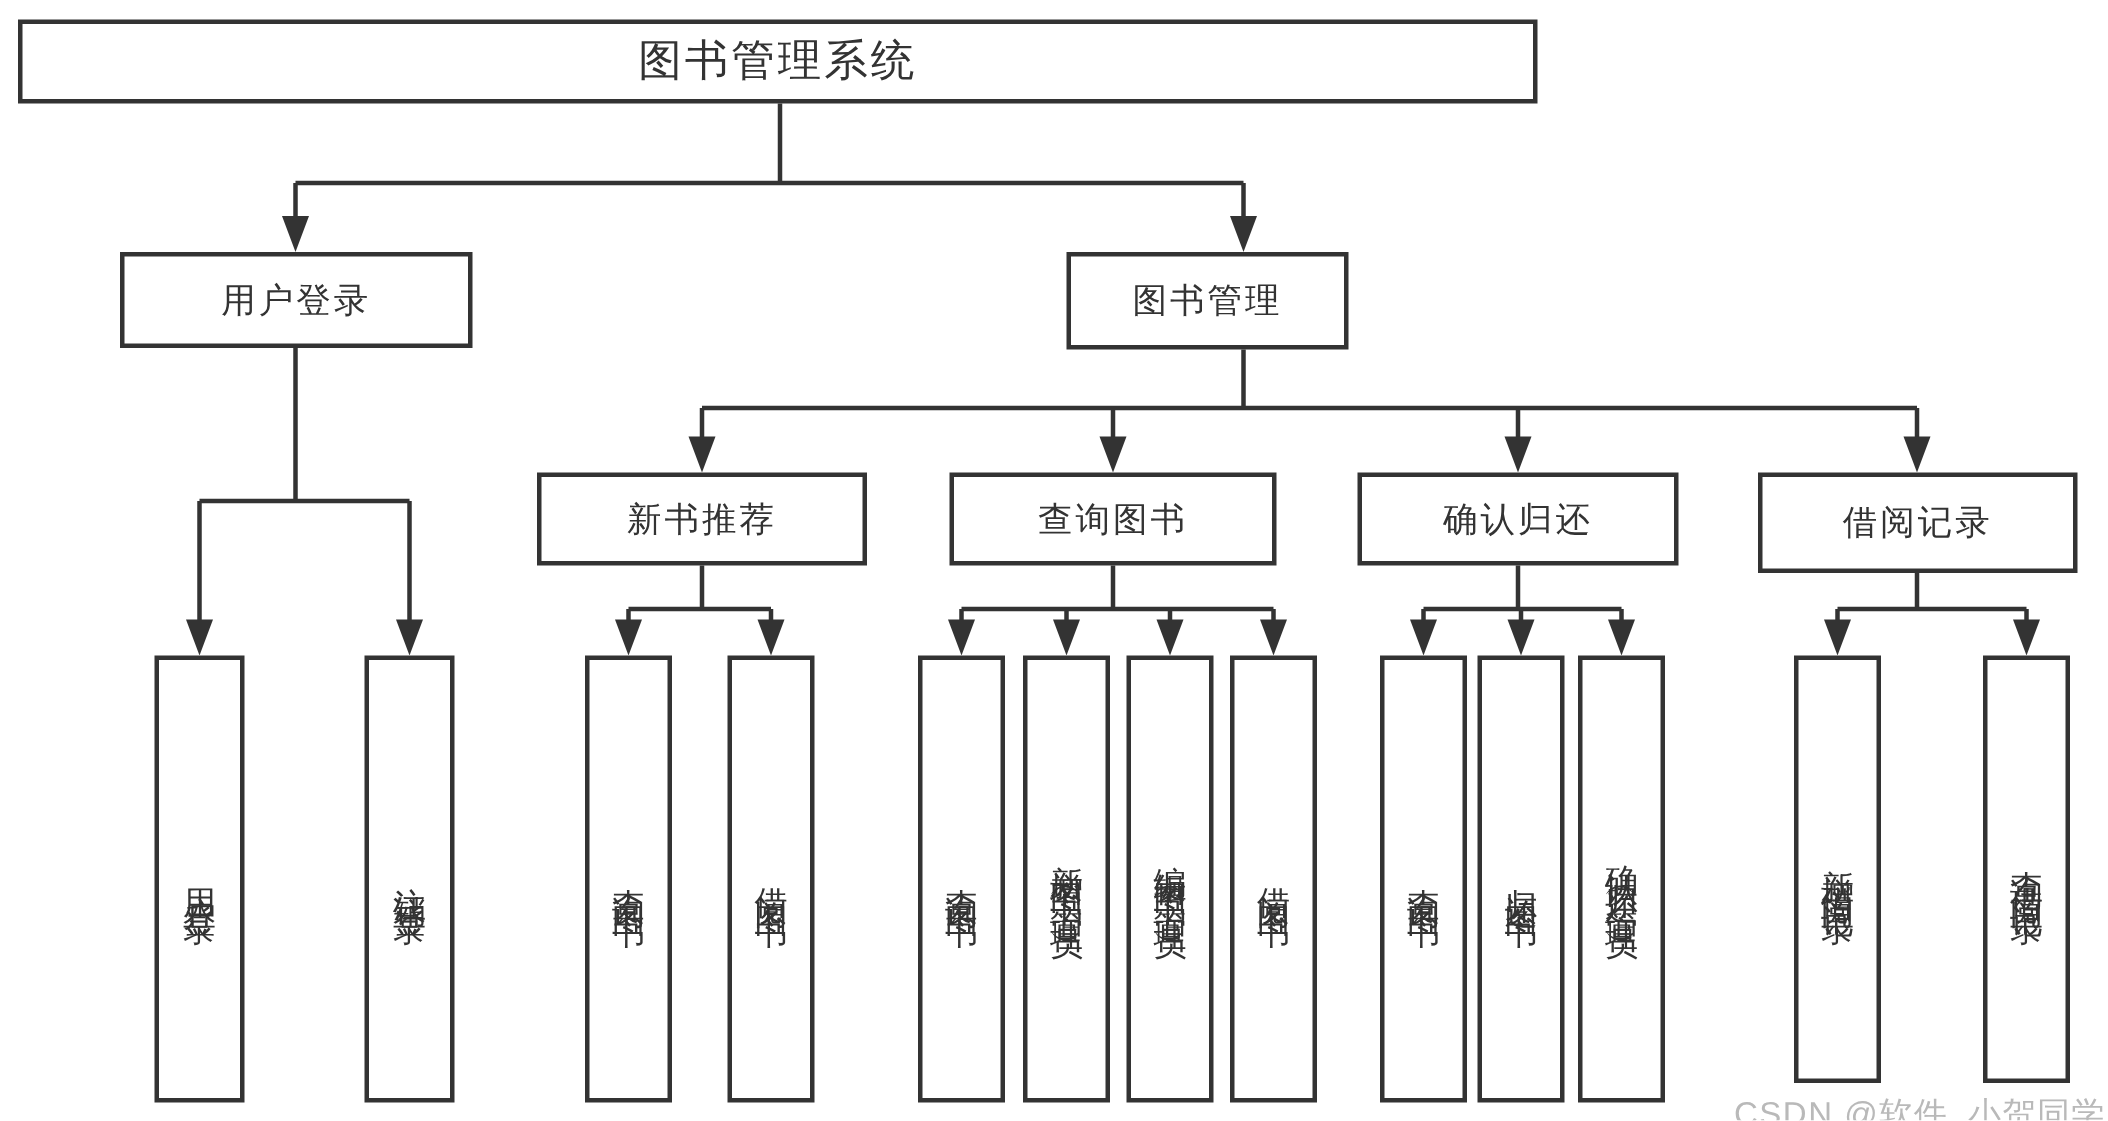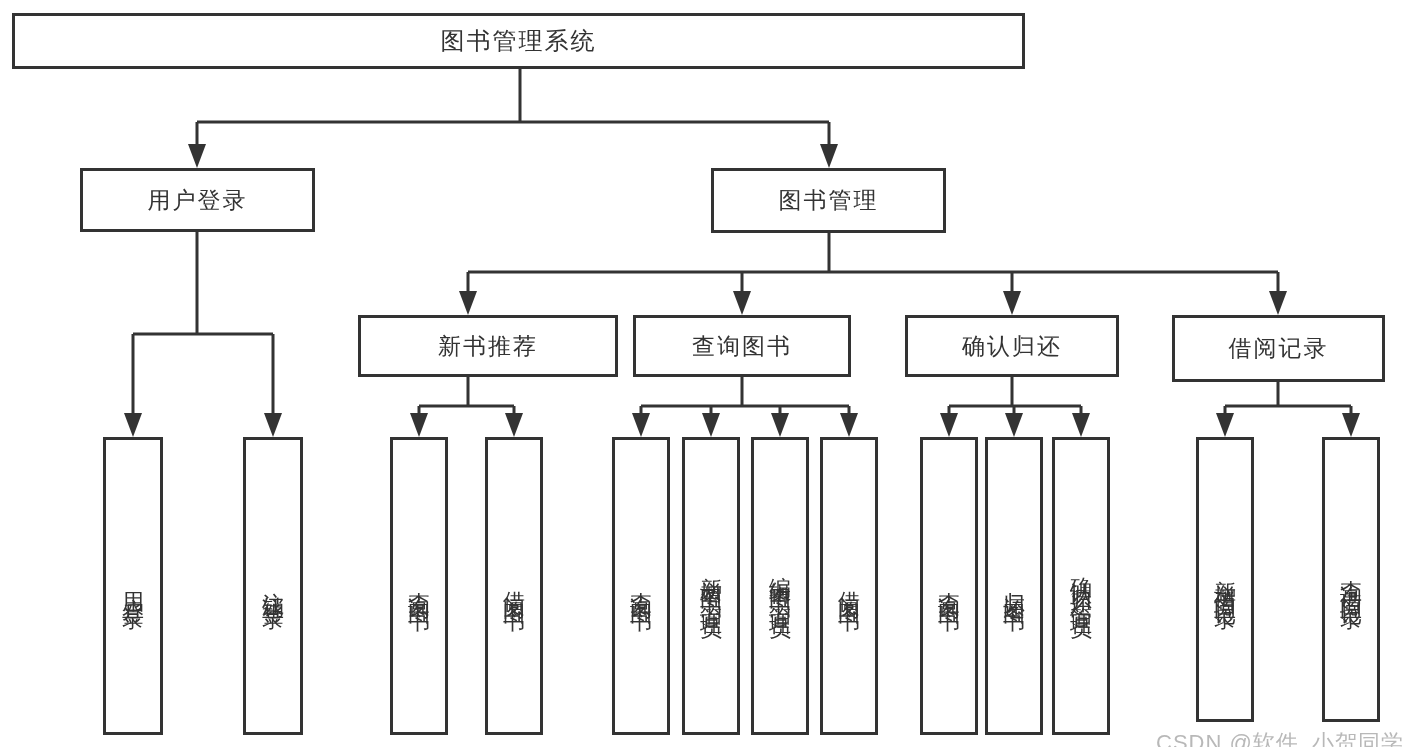--- a/index.html
+++ b/index.html
@@ -26,21 +26,21 @@
     display: flex;
     align-items: center;
     justify-content: center;
     z-index: 2;
   }
   .h-node {
     font-size: 23px;
     letter-spacing: 2px;
     white-space: nowrap;
   }
-  .root-node { font-size: 24px; }
+  .root-node { font-size: 29px; }
   .v-node {
     writing-mode: vertical-rl;
     text-orientation: mixed;
     font-size: 22px;
     letter-spacing: 6px;
     line-height: 1;
   }
   .watermark {
     position: absolute;
     left: 1156px;
@@ -95,23 +95,23 @@
       <polygon points="1005,413 1023,413 1014,437"></polygon>
       <polygon points="1072,413 1090,413 1081,437"></polygon>
       <polygon points="1216,413 1234,413 1225,437"></polygon>
       <polygon points="1342,413 1360,413 1351,437"></polygon>
     </g>
   </svg>
 
   <div class="node h-node root-node" style="left:12px; top:13px; width:1013px; height:56px;">图书管理系统</div>
 
   <div class="node h-node" style="left:80px; top:168px; width:235px; height:64px;">用户登录</div>
-  <div class="node h-node" style="left:711px; top:168px; width:235px; height:65px;">图书管理</div>
+  <div class="node h-node" style="left:711px; top:168px; width:188px; height:65px;">图书管理</div>
 
-  <div class="node h-node" style="left:358px; top:315px; width:260px; height:62px;">新书推荐</div>
+  <div class="node h-node" style="left:358px; top:315px; width:220px; height:62px;">新书推荐</div>
   <div class="node h-node" style="left:633px; top:315px; width:218px; height:62px;">查询图书</div>
   <div class="node h-node" style="left:905px; top:315px; width:214px; height:62px;">确认归还</div>
   <div class="node h-node" style="left:1172px; top:315px; width:213px; height:67px;">借阅记录</div>
 
   <div class="node v-node" style="left:103px; top:437px; width:60px; height:298px;">用户登录</div>
   <div class="node v-node" style="left:243px; top:437px; width:60px; height:298px;">注销登录</div>
 
   <div class="node v-node" style="left:390px; top:437px; width:58px; height:298px;">查询图书</div>
   <div class="node v-node" style="left:485px; top:437px; width:58px; height:298px;">借阅图书</div>
 

